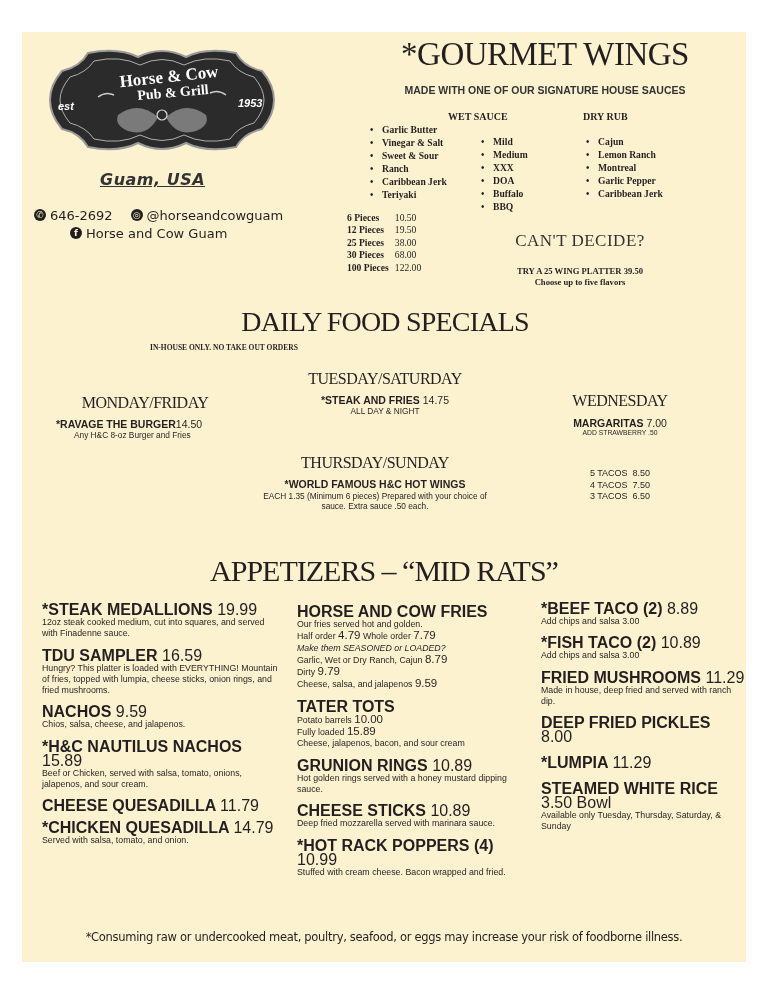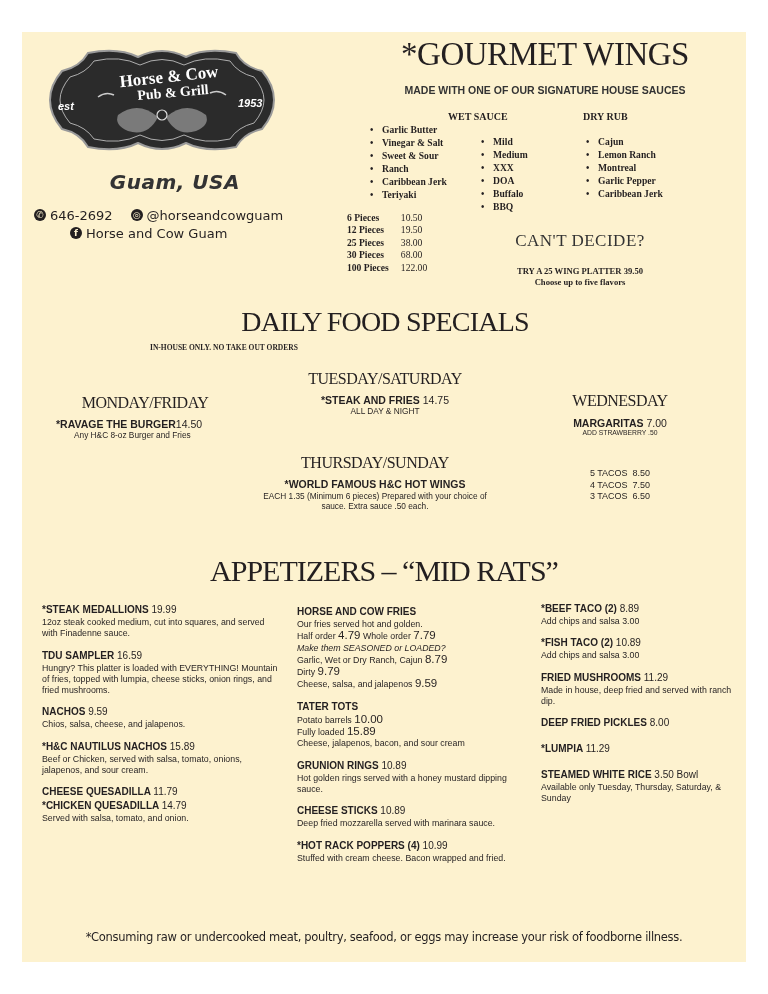--- a/index.html
+++ b/index.html
@@ -5,53 +5,53 @@
   html, body { margin:0; padding:0; }
   body { width:768px; height:994px; background:#ffffff; position:relative; overflow:hidden;
          font-family:"Liberation Sans", sans-serif; color:#231f20; }
   .panel { position:absolute; left:22px; top:32px; width:724px; height:930px; background:#fdf2cf; }
   .abs { position:absolute; }
   .serif { font-family:"Liberation Serif","DejaVu Serif", serif; }
   .sans { font-family:"Liberation Sans", sans-serif; }
 
   
   .logo { position:absolute; left:48px; top:45px; width:228px; height:110px; }
-  .logo-city { position:absolute; left:100px; top:170px; width:140px; text-align:right;
-               font-family:"DejaVu Sans", sans-serif; font-style:italic; font-weight:bold; font-size:20px; color:#333; letter-spacing:0.5px; }
+  .logo-city { position:absolute; left:100px; top:170px; width:140px; text-align:left;
+               font-family:"DejaVu Sans", sans-serif; font-style:italic; font-weight:bold; font-size:16px; color:#333; letter-spacing:0.5px;text-decoration:underline; }
   .contact { position:absolute; left:34px; top:206px; font-family:"DejaVu Sans", sans-serif; font-size:13px; color:#231f20; }
   .contact .row { display:flex; align-items:center; gap:4px; height:18px; }
   .ic { display:inline-block; width:12px; height:12px; border-radius:50%; background:#231f20; color:#fdf2cf;
         font-size:9px; line-height:12px; text-align:center; font-weight:bold; }
 
   
   .wings-title { left:380px; top:36px; width:330px; text-align:center; font-size:33px; letter-spacing:-0.5px; }
   .wings-sub { left:380px; top:84px; width:330px; text-align:center; font-size:10.5px; font-weight:bold; color:#333; }
   .col-head { font-size:10px; font-weight:bold; }
   .bul { list-style:none; margin:0; padding:0; font-size:9.6px; font-weight:bold; line-height:13px; }
   .bul li:before { content:"•"; display:inline-block; width:12px; text-align:left; }
   .pieces { font-size:9.6px; line-height:12.4px; }
   .pieces td { padding:0; }
-  .pieces td.k { font-weight:bold; padding-right:12px; }
+  .pieces td.k { font-weight:bold; padding-right:6px; }
 
   .cant { left:480px; top:231px; width:200px; text-align:center; font-size:17px; letter-spacing:0.5px; font-weight:normal; color:#333; }
   .cant-sub { left:470px; top:258px; width:220px; text-align:center; font-size:8.6px; line-height:11px; font-weight:bold;margin-top:8px; }
 
   
   .daily-title { left:120px; top:306px; width:530px; text-align:center; font-size:28px; letter-spacing:-0.8px; }
   .daily-sub { left:150px; top:343px; width:470px; text-align:left; font-size:7.5px; font-weight:bold; }
   .day-h { font-size:16px; letter-spacing:-0.5px; text-align:center; }
   .sp-name { font-size:10.5px; font-weight:bold; }
   .sp-price { font-weight:normal; }
   .sp-desc { font-size:8.3px; }
 
   
   .app-title { left:150px; top:554px; width:468px; text-align:center; font-size:30px; letter-spacing:-1px; }
   .col { position:absolute; }
   .item { margin-bottom:9px; }
-  .iname { font-size:10px; font-weight:bold; line-height:14px; }
+  .iname { font-size:16px; font-weight:bold; line-height:14px; }
   .iname .pr { font-weight:normal; }
   .idesc { font-size:8.8px; line-height:11.3px; }
   .idesc .big { font-size:11.5px; }
   .idesc i { font-style:italic; }
 
   .disclaimer { left:22px; top:930px; width:724px; text-align:center; font-family:"DejaVu Sans", sans-serif; font-size:11.5px; letter-spacing:-0.3px; }
 </style>
 </head>
 <body>
 
@@ -202,21 +202,21 @@
       <div class="idesc">Hungry? This platter is loaded with EVERYTHING! Mountain of fries, topped with lumpia, cheese sticks, onion rings, and fried mushrooms.</div>
     </div>
   <div class="item">
       <div class="iname"><span>NACHOS</span> <span class="pr">9.59</span></div>
       <div class="idesc">Chios, salsa, cheese, and jalapenos.</div>
     </div>
   <div class="item">
       <div class="iname"><span>*H&amp;C NAUTILUS NACHOS</span> <span class="pr">15.89</span></div>
       <div class="idesc">Beef or Chicken, served with salsa, tomato, onions, jalapenos, and sour cream.</div>
     </div>
-  <div class="item" style="margin-bottom:0;">
+  <div class="item" style="margin-bottom:8px;">
       <div class="iname"><span>CHEESE QUESADILLA</span> <span class="pr">11.79</span></div>
     </div>
   <div class="item">
       <div class="iname"><span>*CHICKEN QUESADILLA</span> <span class="pr">14.79</span></div>
       <div class="idesc">Served with salsa, tomato, and onion.</div>
     </div>
 </div>
 
 <div class="col sans" style="left:297px;top:605px;width:225px;">
   <div class="item">

